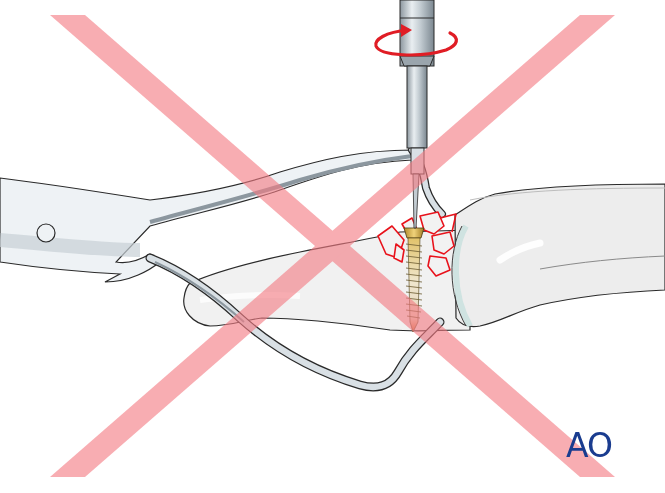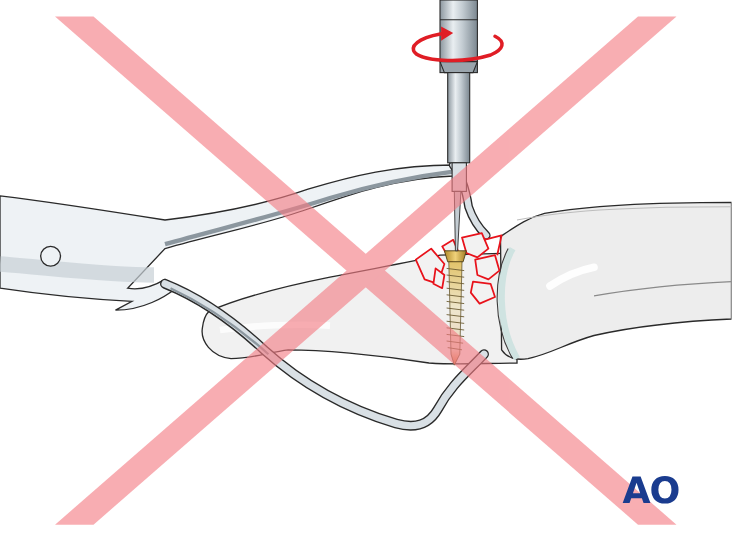--- a/index.html
+++ b/index.html
@@ -2,21 +2,21 @@
 <html><head>
   <meta charset="utf-8">
   <style>
     html, body { margin: 0; padding: 0; background: #ffffff; }
     body { width: 665px; height: 493px; overflow: hidden; position: relative;
            font-family: "Liberation Sans", sans-serif; }
     #stage { position: absolute; left: 0; top: 0; width: 665px; height: 493px; }
     .logo {
       position: absolute; left: 566px; top: 428px; width: 60px; height: 36px;
       color: #1a3c8f; font-family: "DejaVu Sans", sans-serif;
-      font-size: 33px; font-weight: bold; letter-spacing: -1px; line-height: 36px;
+      font-size: 33px; font-weight: normal; letter-spacing: -1px; line-height: 36px;
       pointer-events: none;
     }
   </style>
 </head>
 <body>
 
 <div id="stage">
 <svg width="665" height="493" viewBox="0 0 665 493" xmlns="http://www.w3.org/2000/svg">
   <defs>
     <linearGradient id="shaftGrad" x1="0" x2="1" y1="0" y2="0">

